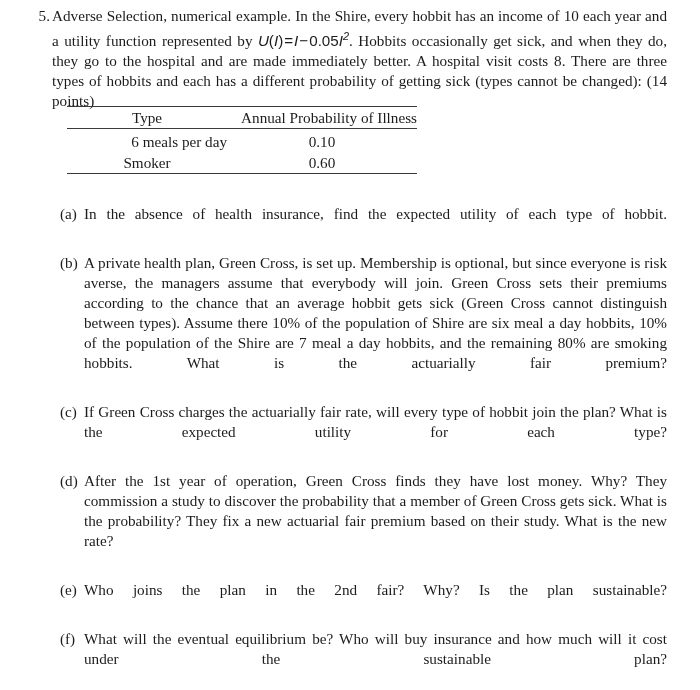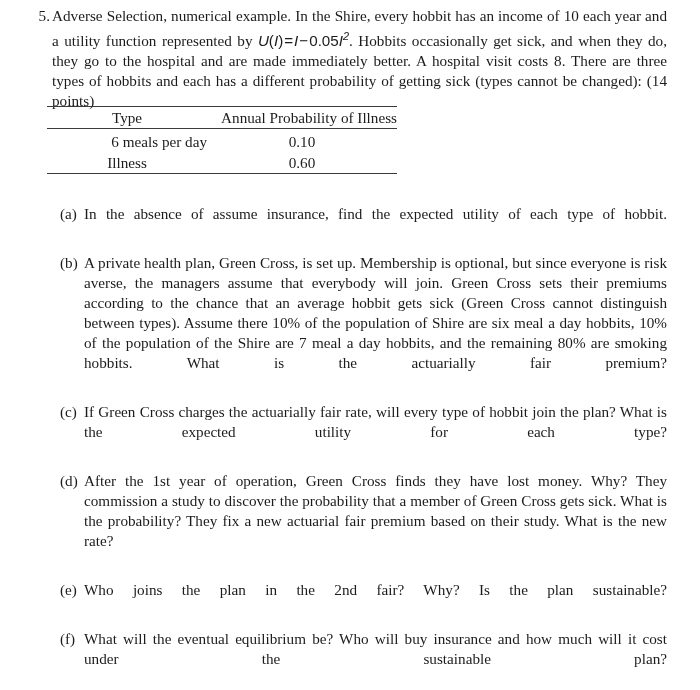--- a/index.html
+++ b/index.html
@@ -57,21 +57,21 @@
   .math sup {
     font-size: 0.72em;
     vertical-align: super;
     font-style: italic;
   }
   .math .paren { font-style: normal; }
 
   
   .table-wrap {
     position: absolute;
-    left: 47px;
+    left: 67px;
     top: 106px;
     width: 350px;
   }
   table.data {
     border-collapse: collapse;
     width: 350px;
     font-size: 15.2px;
     line-height: 20px;
   }
   table.data td, table.data th {
@@ -146,32 +146,32 @@
           <th class="col-type">Type</th>
           <th class="col-prob">Annual Probability of Illness</th>
         </tr>
       </thead>
       <tbody>
         <tr class="first-data">
           <td class="cell-type">6 meals per day</td>
           <td class="cell-prob">0.10</td>
         </tr>
         <tr class="rule-bottom">
-          <td class="cell-type center">Illness</td>
+          <td class="cell-type center">Smoker</td>
           <td class="cell-prob">0.60</td>
         </tr>
       </tbody>
     </table>
   </div>
 
   <div class="sublist">
 
     <div class="sub-item">
       <span class="sub-label">(a)</span>
-      <span class="sub-text">In the absence of assume insurance, find the expected utility of each type of hobbit.</span>
+      <span class="sub-text">In the absence of health insurance, find the expected utility of each type of hobbit.</span>
     </div>
 
     <div class="sub-item">
       <span class="sub-label">(b)</span>
       <span class="sub-text">A private health plan, Green Cross, is set up. Membership is optional, but since everyone is risk averse, the managers assume that everybody will join. Green Cross sets their premiums according to the chance that an average hobbit gets sick (Green Cross cannot distinguish between types). Assume there 10% of the population of Shire are six meal a day hobbits, 10% of the population of the Shire are 7 meal a day hobbits, and the remaining 80% are smoking hobbits. What is the actuarially fair premium?</span>
     </div>
 
     <div class="sub-item">
       <span class="sub-label">(c)</span>
       <span class="sub-text">If Green Cross charges the actuarially fair rate, will every type of hobbit join the plan? What is the expected utility for each type?</span>

